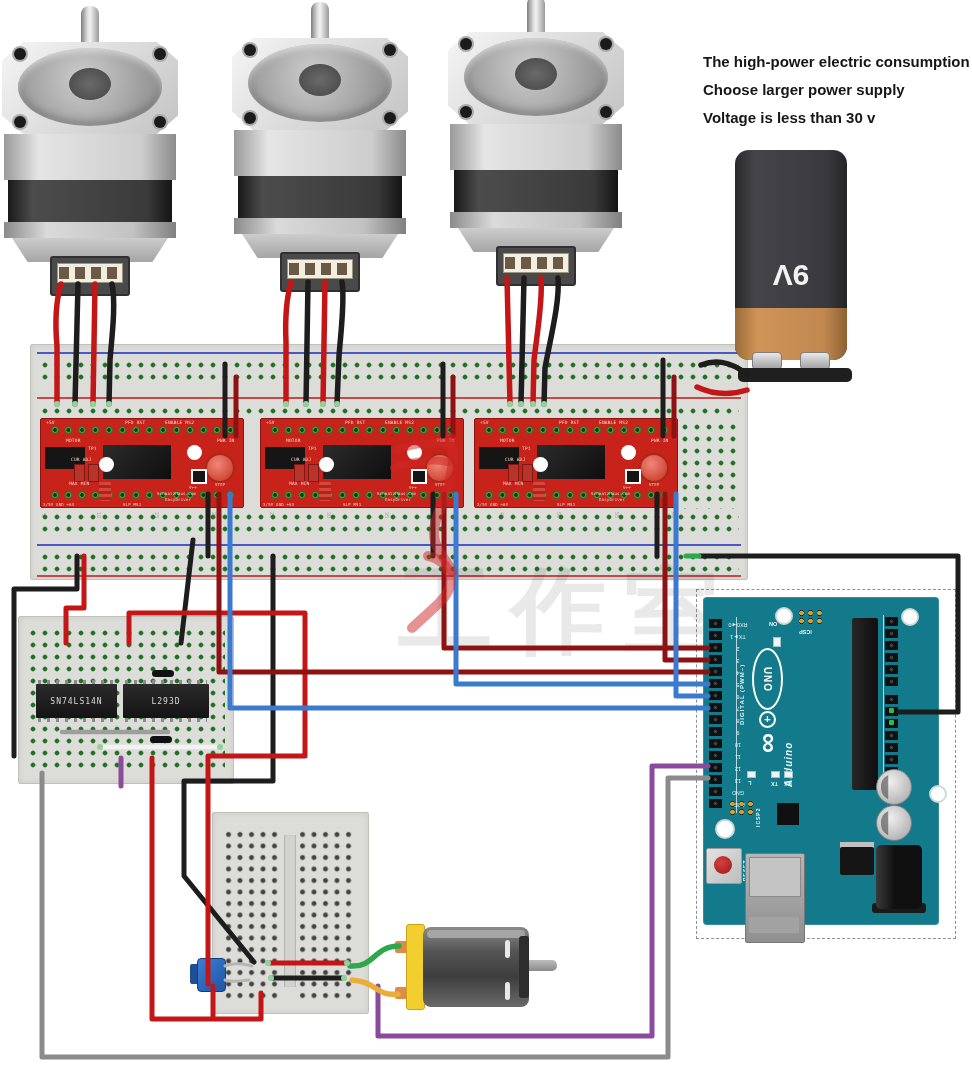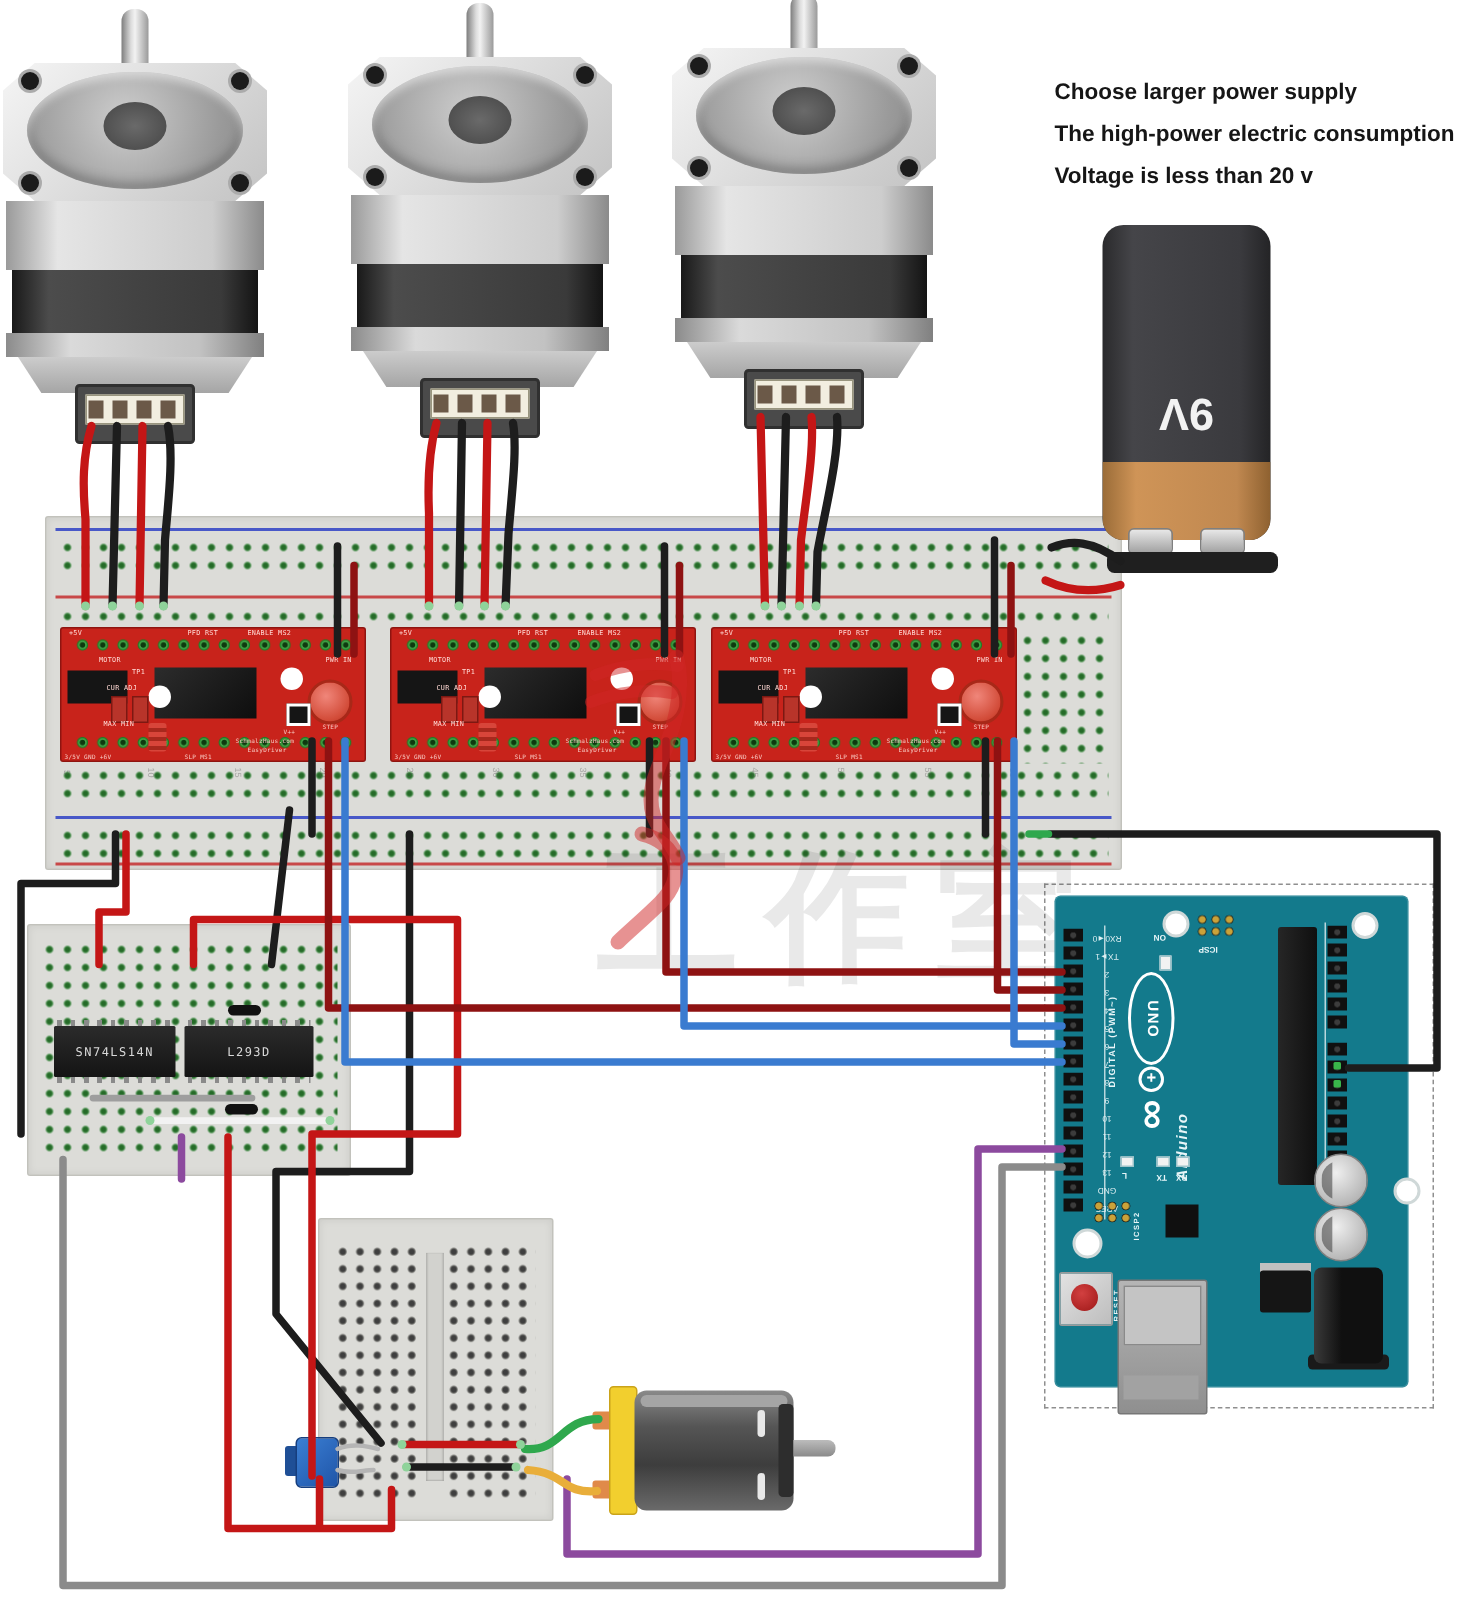--- a/index.html
+++ b/index.html
@@ -185,23 +185,23 @@
     <div class="abs stp-shell"></div>
     <div class="abs stp-conn"></div>
     <div class="abs stp-connin"></div>
     <div class="abs stp-pad" style="left:57px"></div>
     <div class="abs stp-pad" style="left:73px"></div>
     <div class="abs stp-pad" style="left:89px"></div>
     <div class="abs stp-pad" style="left:105px"></div>
   </div>
 
   <div class="abs note" style="left:703px;top:48px;z-index:3">
+    <div>The high-power electric consumption</div>
     <div>Choose larger power supply</div>
-    <div>The high-power electric consumption</div>
-    <div>Voltage is less than 20 v</div>
+    <div>Voltage is less than 30 v</div>
   </div>
 
   <div class="abs batt" style="left:735px;top:150px">
     <div class="batt-tan"></div>
     <div class="batt-lbl">9V</div>
   </div>
   <div class="abs stud" style="left:752px;top:352px"></div>
   <div class="abs stud" style="left:800px;top:352px"></div>
   <div class="abs" style="left:738px;top:368px;width:114px;height:14px;background:#1f1f1f;border-radius:5px;z-index:3"></div>
 

